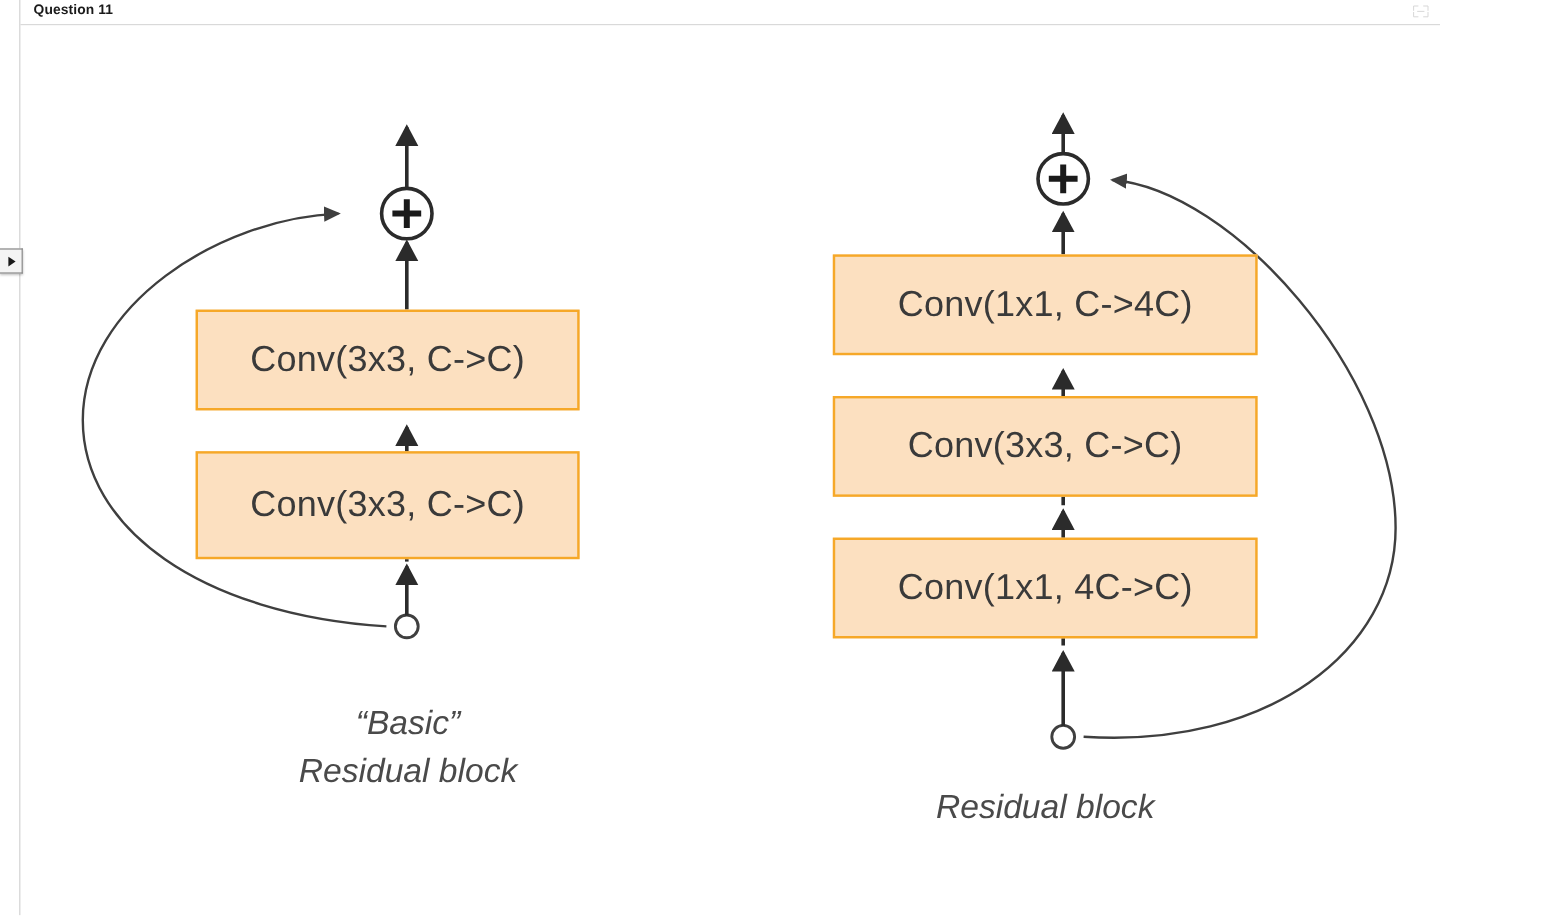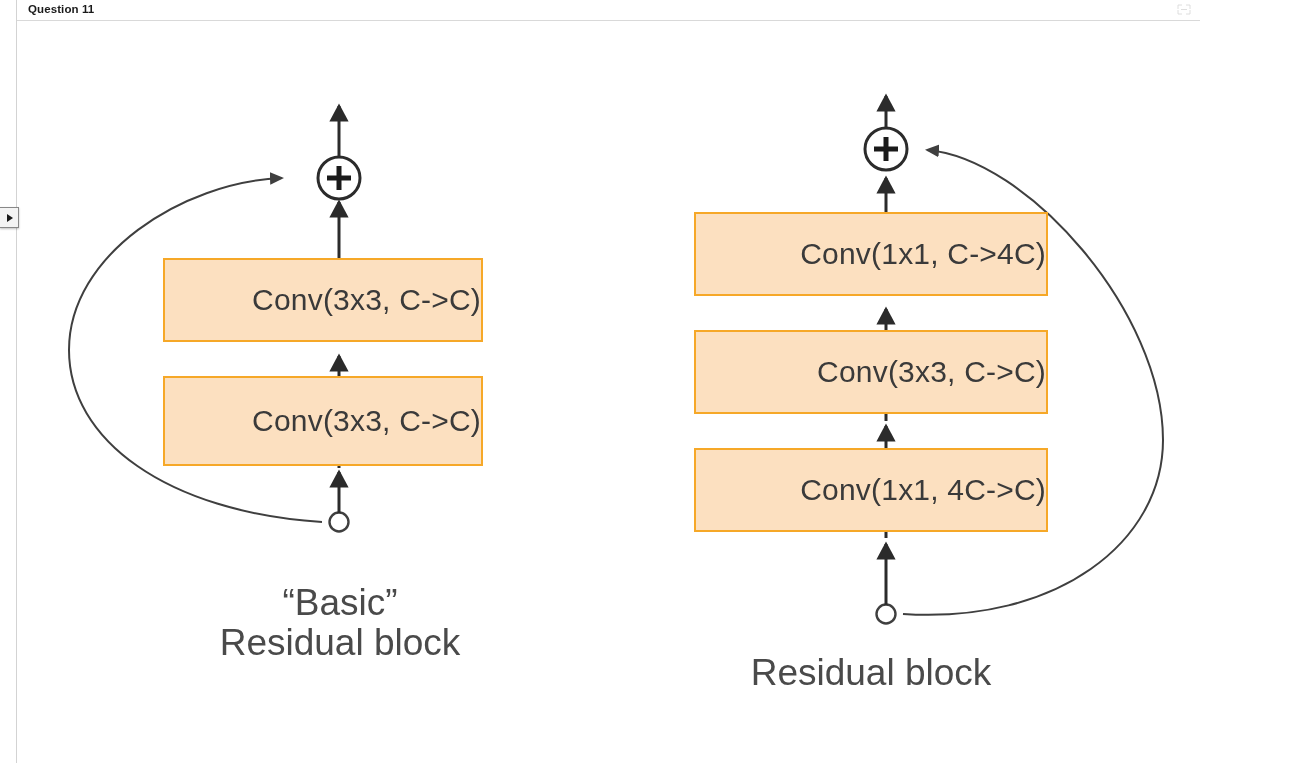--- a/index.html
+++ b/index.html
@@ -95,33 +95,34 @@
   .diagram svg { display: block; }
 
   
   .conv-box {
     position: absolute;
     box-sizing: border-box;
     background: #fce0c0;
     border: 2px solid #f6a828;
     display: flex;
     align-items: center;
-    justify-content: flex-end;
+    justify-content: center;
     color: #3a3a3a;
     font-size: 30px;
     letter-spacing: .2px;
     white-space: nowrap;
   }
   .caption {
     position: absolute;
     text-align: center;
     color: #4a4a4a;
-    font-size: 37px;
+    font-size: 28px;
     line-height: 40px;
     white-space: nowrap;
+    font-style: italic;
   }
 </style>
 </head>
 <body>
 
 <div id="page">
 
   <div class="left-rail"></div>
   <div class="rail-toggle">
     <span class="tri"></span>

